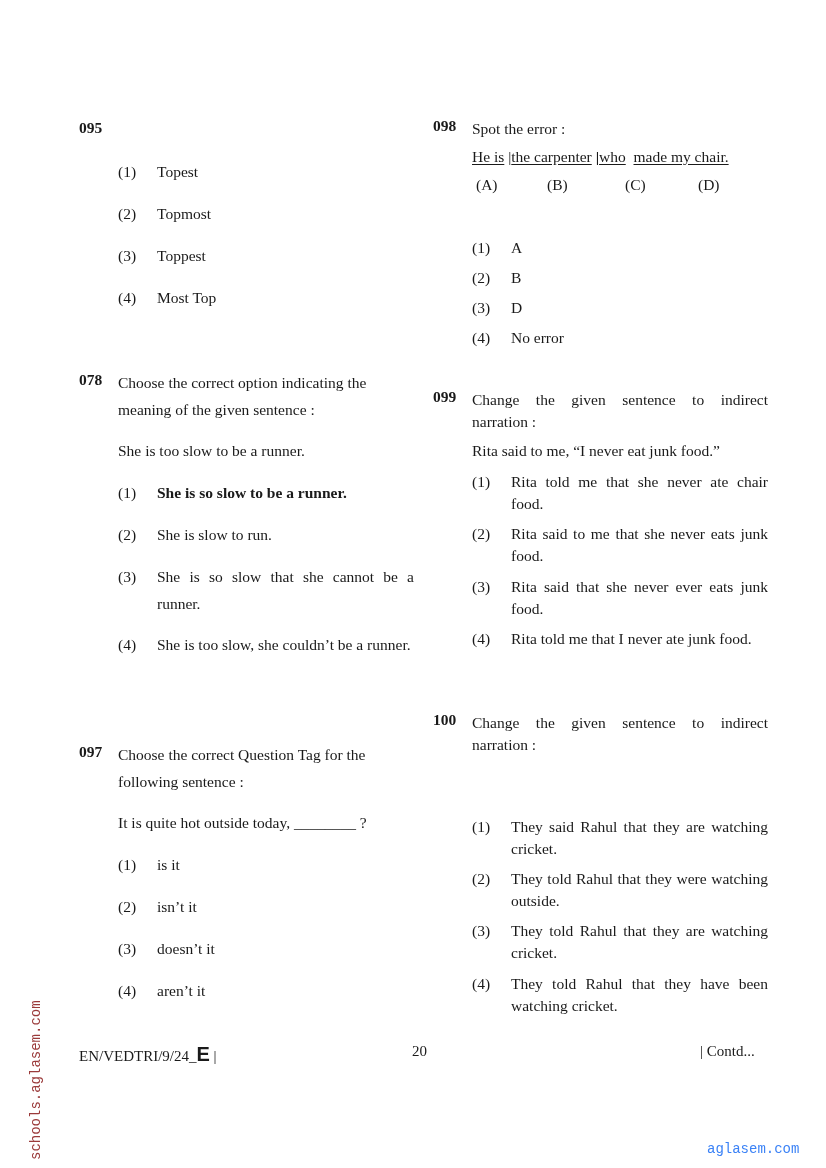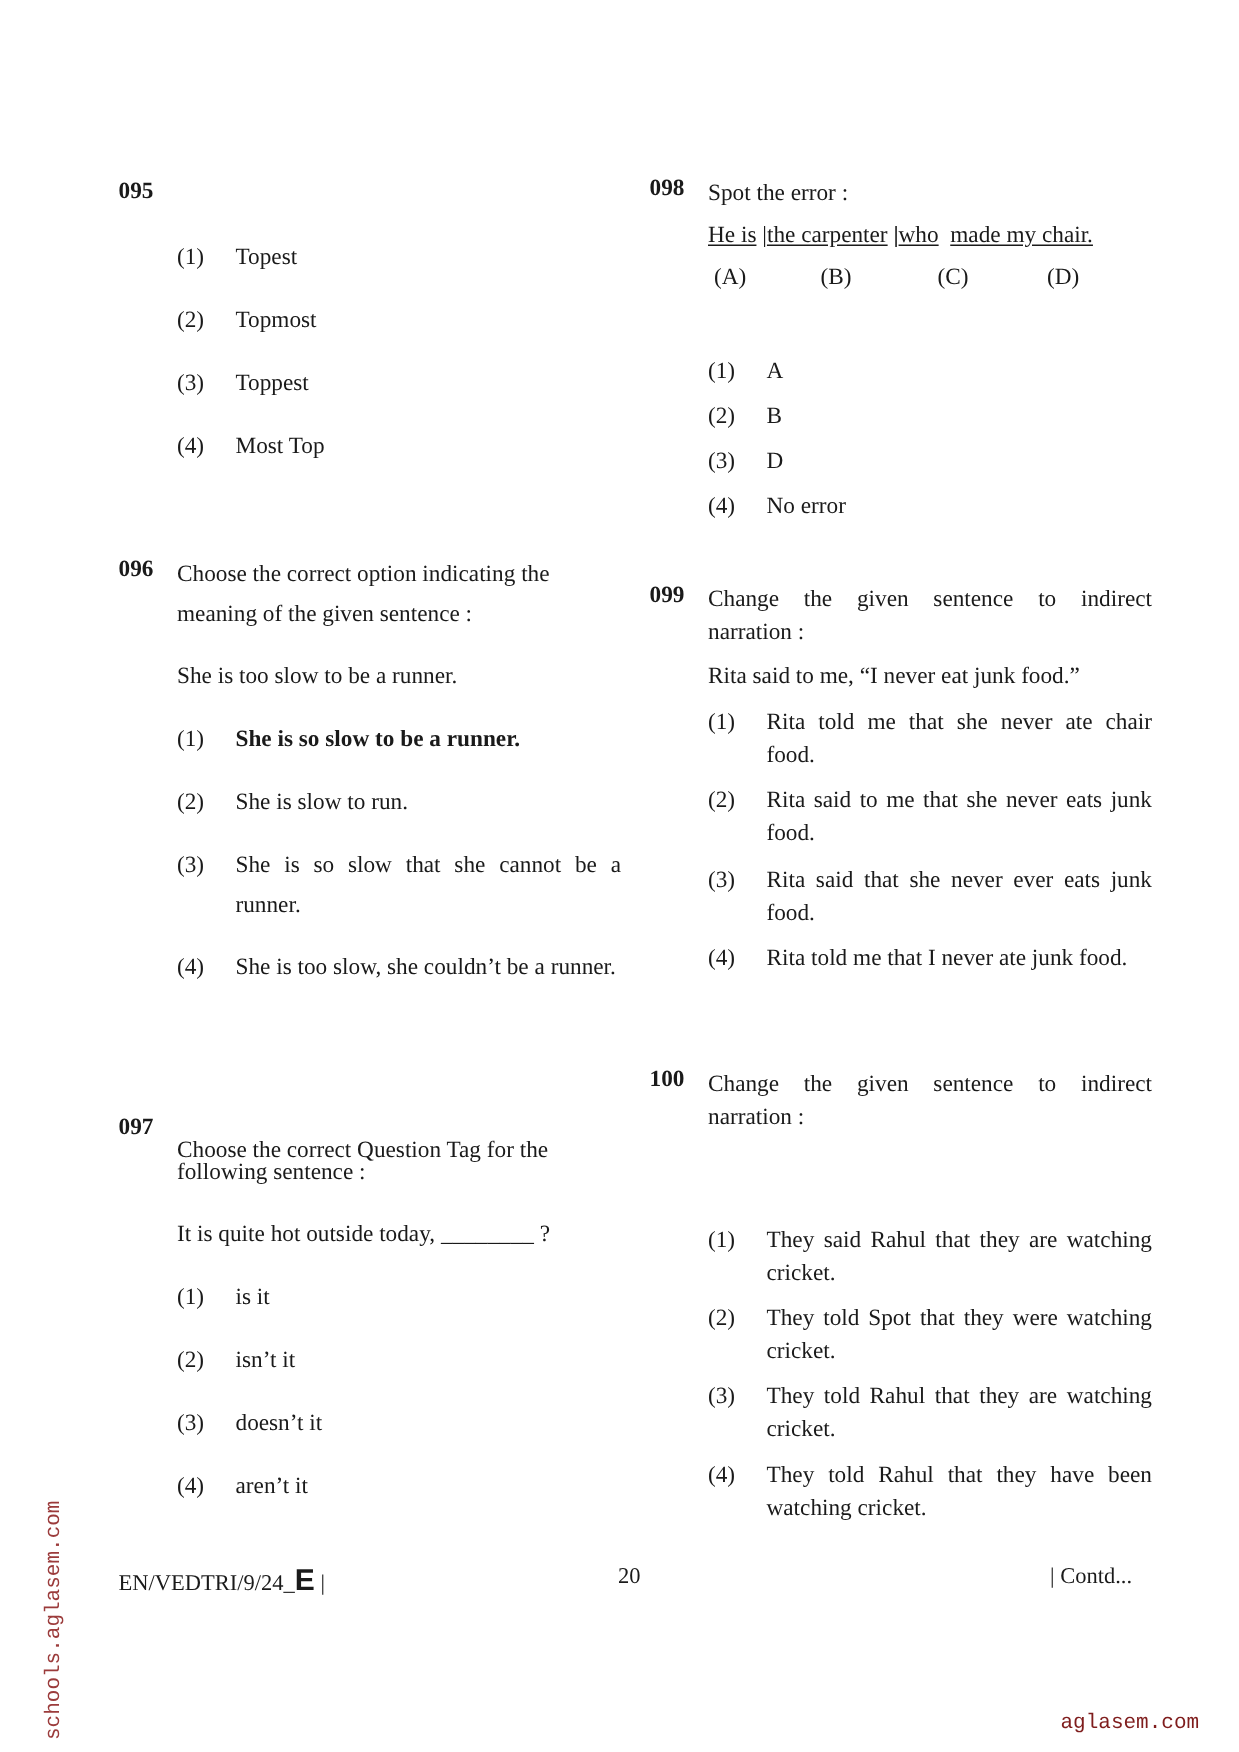--- a/index.html
+++ b/index.html
@@ -18,21 +18,21 @@
   .u { text-decoration: underline; text-underline-offset: 2px; }
   .lbl { position: absolute; top: 0; }
   .footer { position: absolute; top: 1043px; font-size: 15px; }
   .bigE { font-family: "Liberation Sans", "DejaVu Sans", sans-serif; font-weight: bold; font-size: 20px; }
   .wm { font-family: "Liberation Mono", "DejaVu Sans Mono", monospace; color: #8b2d2d; font-size: 14px; }
   .wm-side {
     position: absolute; left: 28px; top: 1160px;
     transform: rotate(-90deg); transform-origin: left top;
     white-space: nowrap; color: #9b3b3b;
   }
-  .wm-bottom { position: absolute; left: 707px; top: 1141px; color: #7f1d1d; }
+  .wm-bottom { position: absolute; left: 707px; top: 1141px; color: #3b82f6; }
 </style>
 </head>
 <body>
 
 <div class="q" style="left:79px; top:119px; width:340px; height:200px;">
   <span class="qnum">095</span>
   <div class="opt" style="left:39px; top:42px; width:300px;">
     <span class="on">(1)</span>
     <span class="ot">Topest</span>
   </div>
@@ -44,21 +44,21 @@
     <span class="on">(3)</span>
     <span class="ot">Toppest</span>
   </div>
   <div class="opt" style="left:39px; top:168px; width:300px;">
     <span class="on">(4)</span>
     <span class="ot">Most Top</span>
   </div>
 </div>
 
 <div class="q" style="left:79px; top:371px; width:340px; height:320px;">
-  <span class="qnum">096</span>
+  <span class="qnum">078</span>
   <span class="qtext" style="left:39px; top:0; white-space:nowrap;">Choose the correct option indicating the</span>
   <span class="qtext" style="left:39px; top:27px; white-space:nowrap;">meaning of the given sentence :</span>
   <span class="stem" style="left:39px; top:69px; white-space:nowrap;">She is too slow to be a runner.</span>
   <div class="opt" style="left:39px; top:111px; width:296px;">
     <span class="on">(1)</span>
     <span class="ot" style="width:257px;font-weight:bold;">She is so slow to be a runner.</span>
   </div>
   <div class="opt" style="left:39px; top:153px; width:296px;">
     <span class="on">(2)</span>
     <span class="ot" style="width:257px;">She is slow to run.</span>
@@ -68,21 +68,21 @@
     <span class="ot" style="width:257px; line-height:27px; top:-3px;">She is so slow that she cannot be a runner.</span>
   </div>
   <div class="opt" style="left:39px; top:263px; width:296px;">
     <span class="on">(4)</span>
     <span class="ot" style="width:257px; line-height:27px; top:-3px;">She is too slow, she couldn’t be a runner.</span>
   </div>
 </div>
 
 <div class="q" style="left:79px; top:743px; width:340px; height:260px;">
   <span class="qnum">097</span>
-  <span class="qtext" style="left:39px; top:12px; white-space:nowrap;text-align:right;">Choose the correct Question Tag for the</span>
+  <span class="qtext" style="left:39px; top:0; white-space:nowrap;text-align:right;">Choose the correct Question Tag for the</span>
   <span class="qtext" style="left:39px; top:27px; white-space:nowrap;">following sentence :</span>
   <span class="stem" style="left:39px; top:69px; white-space:nowrap;">It is quite hot outside today, ________ ?</span>
   <div class="opt" style="left:39px; top:111px; width:296px;">
     <span class="on">(1)</span>
     <span class="ot">is it</span>
   </div>
   <div class="opt" style="left:39px; top:153px; width:296px;">
     <span class="on">(2)</span>
     <span class="ot">isn’t it</span>
   </div>
@@ -155,21 +155,21 @@
 <div class="q" style="left:433px; top:711px; width:350px; height:320px;">
   <span class="qnum">100</span>
   <span class="qtext" style="left:39px; top:0; width:296px; text-align:justify; text-align-last:justify; white-space:nowrap;">Change the given sentence to indirect</span>
   <span class="qtext" style="left:39px; top:22px; white-space:nowrap;">narration :</span>
   <div class="opt" style="left:39px; top:105px; width:296px;">
     <span class="on">(1)</span>
     <span class="ot" style="width:257px;">They said Rahul that they are watching cricket.</span>
   </div>
   <div class="opt" style="left:39px; top:157px; width:296px;">
     <span class="on">(2)</span>
-    <span class="ot" style="width:257px;">They told Spot that they were watching cricket.</span>
+    <span class="ot" style="width:257px;">They told Rahul that they were watching outside.</span>
   </div>
   <div class="opt" style="left:39px; top:209px; width:296px;">
     <span class="on">(3)</span>
     <span class="ot" style="width:257px;">They told Rahul that they are watching cricket.</span>
   </div>
   <div class="opt" style="left:39px; top:262px; width:296px;">
     <span class="on">(4)</span>
     <span class="ot" style="width:257px;">They told Rahul that they have been watching cricket.</span>
   </div>
 </div>

